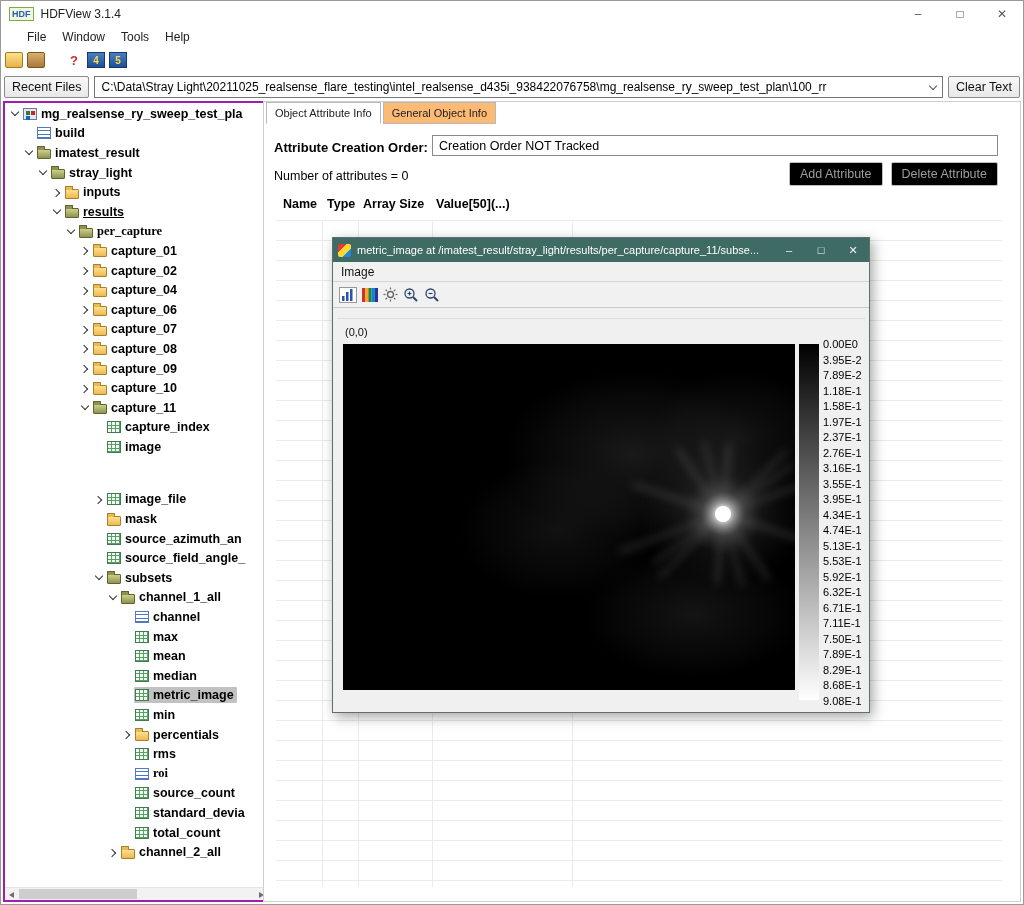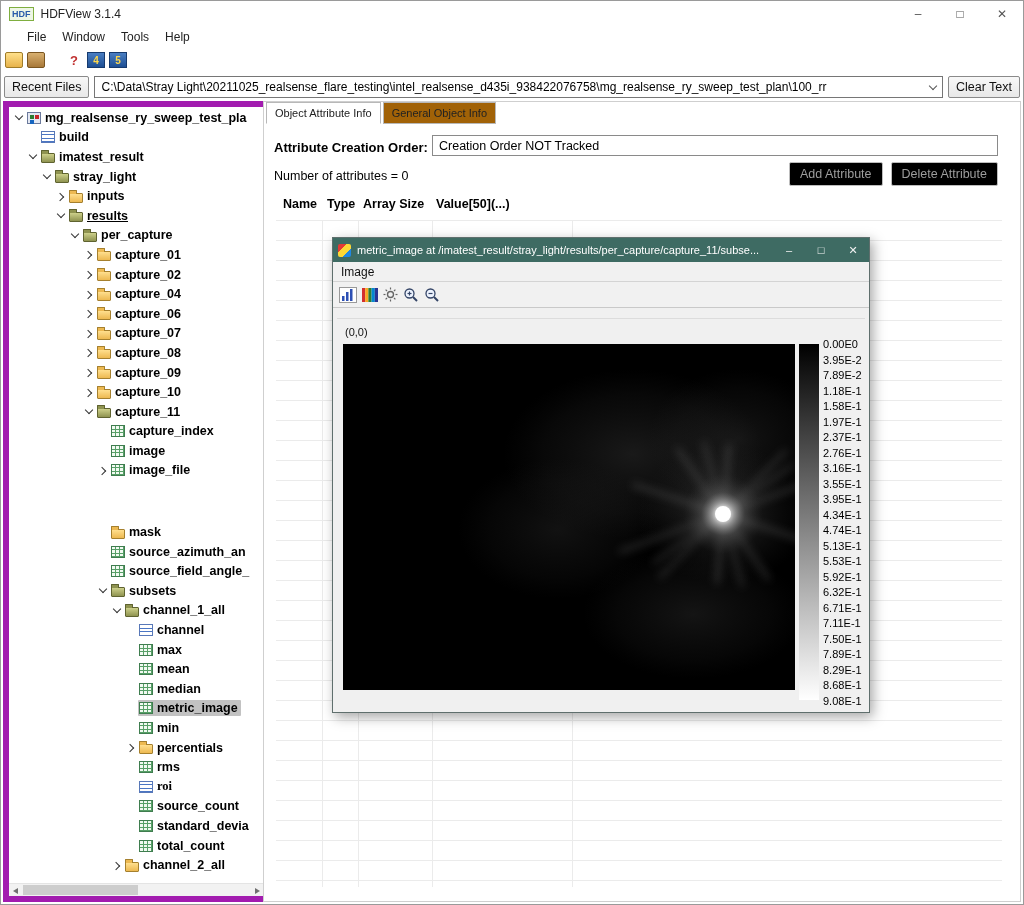--- a/index.html
+++ b/index.html
@@ -23,21 +23,21 @@
   .help-icon{color:#c03030;font-size:13px}
   .hdf4-icon,.hdf5-icon{background:linear-gradient(#4a7ec2,#1e4f94);color:#ffd84a;border:1px solid #163a6e;font-size:10px}
 
   
   .filebar{position:absolute;top:72px;left:0;right:0;height:28px;display:flex;align-items:center;padding:0 3px;gap:5px;background:#fff}
   .btn{font-size:12.5px;color:#111;background:linear-gradient(#f8f8f8,#e8e8e8);border:1px solid #8a8a8a;border-radius:2px;padding:3px 7px;white-space:nowrap;font-family:inherit}
   .path-combo{flex:1;height:22px;border:1px solid #767676;background:#fff;font-size:12px;line-height:20px;padding:0 20px 0 6px;position:relative;overflow:hidden;white-space:nowrap;color:#000}
   .combo-arrow{position:absolute;right:6px;top:6px;width:6px;height:6px;border-right:1.4px solid #555;border-bottom:1.4px solid #555;transform:rotate(45deg)}
 
   
-  .tree-panel{position:absolute;left:2px;top:100px;width:280px;bottom:2px;background:#fff;border:6px solid #a21caf}
+  .tree-panel{position:absolute;left:2px;top:100px;width:280px;bottom:2px;background:#fff;border:2px solid #a21caf}
   .tree{position:absolute;left:0;top:0;right:13px;bottom:13px;overflow:hidden;padding-top:1px}
   .tree-row{display:flex;align-items:center;height:19.6px;white-space:nowrap}
   .t-exp{width:13px;height:13px;flex:0 0 13px;position:relative}
   .t-exp.open::before{content:"";position:absolute;left:3px;top:2px;width:5px;height:5px;border-right:1.5px solid #333;border-bottom:1.5px solid #333;transform:rotate(45deg)}
   .t-exp.closed::before{content:"";position:absolute;left:2px;top:4px;width:5px;height:5px;border-right:1.5px solid #333;border-bottom:1.5px solid #333;transform:rotate(-45deg)}
   .t-body{display:flex;align-items:center;padding:1px 3px 1px 1px;border-radius:1px}
   .t-body.selected{background:#c2c2c2}
   .t-icon{width:14px;height:12px;flex:0 0 14px;margin-right:4px;position:relative}
   .t-label{font-size:12.5px;font-weight:bold;color:#000}
   .t-icon.folder{height:10px;margin-top:3px;background:linear-gradient(#ffdf8e,#edb951);border:1px solid #a5802e;border-radius:1px}
@@ -59,21 +59,21 @@
   .tri-up{width:0;height:0;border-left:3.5px solid transparent;border-right:3.5px solid transparent;border-bottom:5px solid #707070}
   .tri-down{width:0;height:0;border-left:3.5px solid transparent;border-right:3.5px solid transparent;border-top:5px solid #707070}
   .tri-left{width:0;height:0;border-top:3.5px solid transparent;border-bottom:3.5px solid transparent;border-right:5px solid #707070}
   .tri-right{width:0;height:0;border-top:3.5px solid transparent;border-bottom:3.5px solid transparent;border-left:5px solid #707070}
   .vthumb{position:absolute;left:1px;right:1px;top:14px;height:58%;background:#cdcdcd}
   .hthumb{position:absolute;top:1px;bottom:1px;left:14px;width:45%;background:#cdcdcd}
 
   
   .info-panel{position:absolute;left:262px;top:100px;right:2px;bottom:2px;background:#fff;border:1px solid #cfcfcf}
   .tabs{position:absolute;left:2px;top:0;display:flex}
-  .tab{font-size:11px;padding:4px 8px;border:1px solid #b8b8b8;background:#a16207;color:#222;margin-right:2px;white-space:nowrap}
+  .tab{font-size:11px;padding:4px 8px;border:1px solid #b8b8b8;background:#fdba74;color:#222;margin-right:2px;white-space:nowrap}
   .tab.active{background:#fff;border-bottom-color:#fff}
   .attr-label{position:absolute;left:10px;top:38px;font-size:13px;font-weight:bold;color:#000}
   .attr-input{position:absolute;left:168px;top:33px;right:22px;height:21px;border:1px solid #8a8a8a;background:#fff;font-family:inherit;font-size:12.5px;padding:0 6px;color:#000}
   .numattr{position:absolute;left:10px;top:67px;font-size:12.5px;color:#000}
   .attr-buttons{position:absolute;right:22px;top:60px;display:flex;gap:8px}
   .btn-disabled{font-size:12.5px;color:#9d9d9d;background:#000000;border:1px solid #bdbdbd;border-radius:2px;padding:4px 10px;white-space:nowrap;font-family:inherit}
   .table-header{position:absolute;left:12px;right:18px;top:95px;height:22px}
   .th{position:absolute;top:0;font-size:12.5px;font-weight:bold;color:#000;white-space:nowrap}
   .attr-grid{position:absolute;left:12px;right:18px;top:118px;bottom:14px;border-top:1px solid #ebebeb;background-image:repeating-linear-gradient(to bottom,transparent 0 19px,#ebebeb 19px 20px)}
   .vline{position:absolute;top:0;bottom:0;width:1px;background:#ebebeb}
@@ -171,21 +171,21 @@
             <span class="t-label">inputs</span>
           </span>
         </div>
         <div class="tree-row" style="padding-left: 46px; text-decoration: underline;">
           <span class="t-exp open"></span>
           <span class="t-body">
             <span class="t-icon folder-open"></span>
             <span class="t-label">results</span>
           </span>
         </div>
-        <div class="tree-row" style="padding-left: 60px;">
+        <div class="tree-row" style="padding-left: 60px; font-family: Liberation Serif, serif;">
           <span class="t-exp open"></span>
           <span class="t-body">
             <span class="t-icon folder-open"></span>
             <span class="t-label">per_capture</span>
           </span>
         </div>
         <div class="tree-row" style="padding-left: 74px;">
           <span class="t-exp closed"></span>
           <span class="t-body">
             <span class="t-icon folder"></span>
@@ -255,28 +255,28 @@
             <span class="t-label">capture_index</span>
           </span>
         </div>
         <div class="tree-row" style="padding-left: 88px;">
           <span class="t-exp"></span>
           <span class="t-body">
             <span class="t-icon dataset"></span>
             <span class="t-label">image</span>
           </span>
         </div>
+        <div class="tree-row" style="padding-left: 88px; margin-top: 33px;">
+          <span class="t-exp closed"></span>
+          <span class="t-body">
+            <span class="t-icon dataset"></span>
+            <span class="t-label">image_file</span>
+          </span>
+        </div>
         <div class="tree-row" style="padding-left: 88px;">
-          <span class="t-exp closed"></span>
-          <span class="t-body">
-            <span class="t-icon dataset"></span>
-            <span class="t-label">image_file</span>
-          </span>
-        </div>
-        <div class="tree-row" style="padding-left: 88px; margin-top: 42px;">
           <span class="t-exp"></span>
           <span class="t-body">
             <span class="t-icon folder"></span>
             <span class="t-label">mask</span>
           </span>
         </div>
         <div class="tree-row" style="padding-left: 88px;">
           <span class="t-exp"></span>
           <span class="t-body">
             <span class="t-icon dataset"></span>

